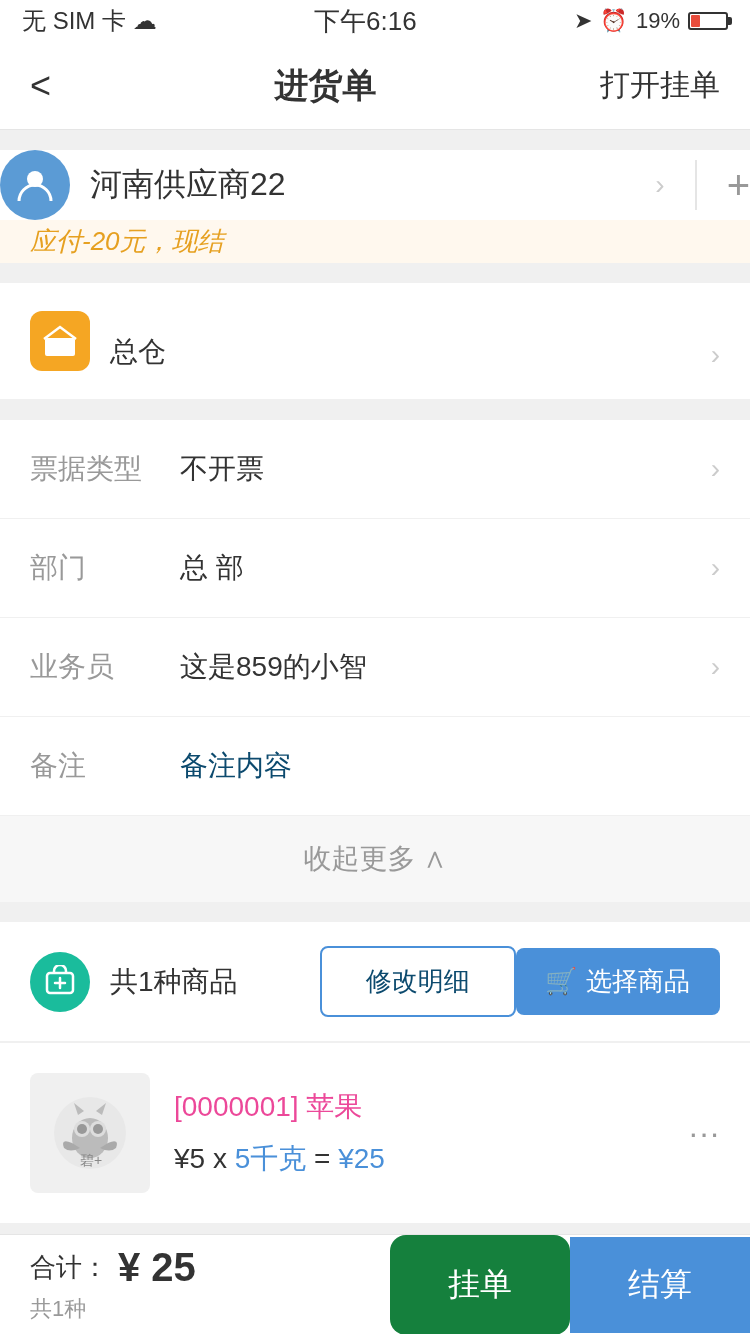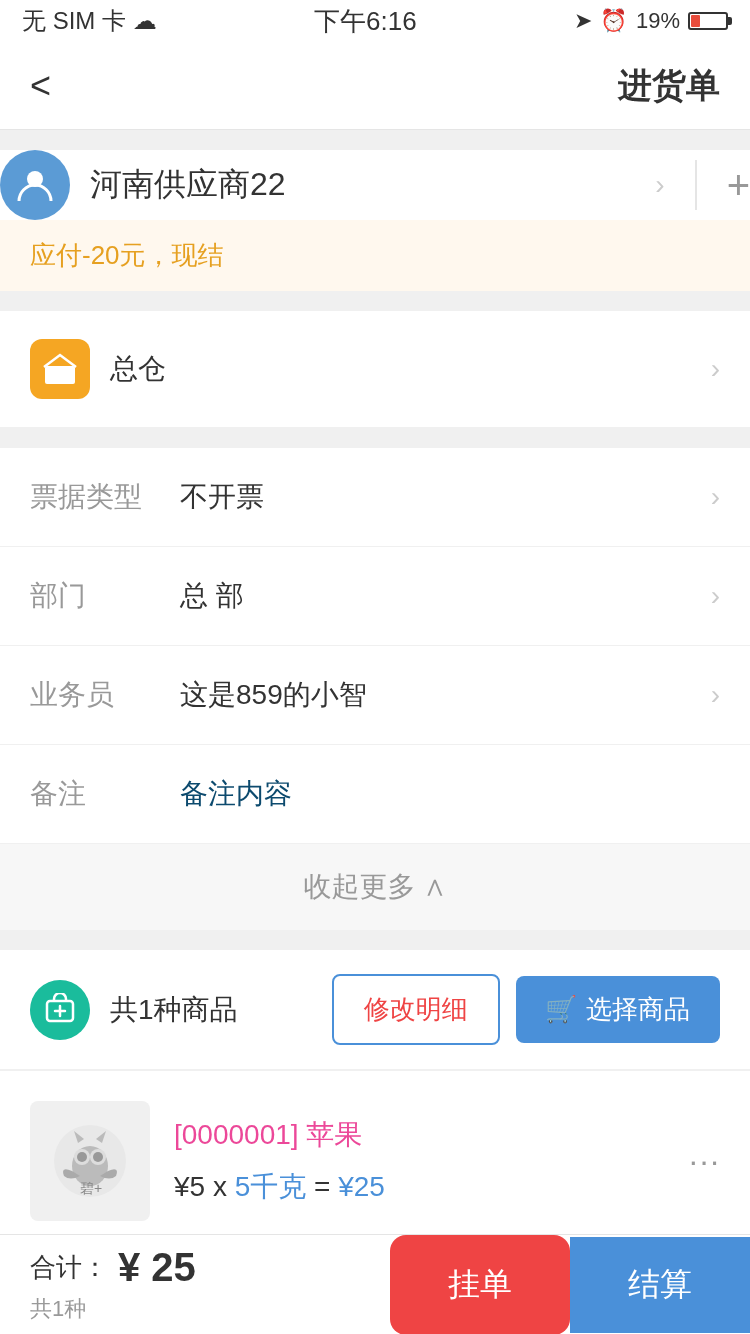--- a/index.html
+++ b/index.html
@@ -125,23 +125,24 @@
     }
     .add-btn {
       font-size: 40px;
       color: #999;
       cursor: pointer;
     }
 
     
     .alert-bar {
       background: #fff8ee;
-      padding: 18px 30px;
+      padding: 4px 30px;
       font-size: 26px;
       color: #e6a020;
+      font-style: italic;
     }
 
     
     .row-item {
       display: flex;
       align-items: center;
       background: #fff;
       padding: 30px;
       border-bottom: 1px solid #f0f0f0;
       cursor: pointer;
@@ -172,21 +173,21 @@
       color: #0c4a6e;
     }
     .row-arrow {
       font-size: 28px;
       color: #ccc;
     }
 
     
     .warehouse-row {
       display: flex;
-      align-items: center;
+      align-items: flex-end;
       background: #fff;
       padding: 28px 30px;
     }
 
     
     .collapse-row {
       background: #f7f7f7;
       text-align: center;
       padding: 24px;
       font-size: 28px;
@@ -213,26 +214,25 @@
       justify-content: center;
       margin-right: 20px;
     }
     .product-count-text {
       flex: 1;
       font-size: 28px;
       color: #333;
     }
     .btn-outline {
       border: 2px solid #4a90d9;
-      color: #ef4444;
-      background: #fff;
-      padding: 16px 30px;
+      color: #0c4a6e;
+      background: #fff;
+      padding: 16px 44px;
       border-radius: 8px;
       font-size: 26px;
-      margin-right: 16px;
       cursor: pointer;
     }
     .btn-primary {
       background: #4a90d9;
       color: #fff;
       border: none;
       padding: 16px 30px;
       border-radius: 8px;
       font-size: 26px;
       display: flex;
@@ -309,21 +309,21 @@
       color: #333;
     }
     .footer-total-count {
       font-size: 22px;
       color: #999;
       margin-top: 4px;
     }
     .footer-btn-hang {
       width: 180px;
       height: 100px;
-      background: #ef4444;
+      background: #15803d;
       display: flex;
       align-items: center;
       justify-content: center;
       font-size: 32px;
       color: #fff;
       cursor: pointer;
       border-radius: 16px;
     }
     .footer-btn-pay {
       width: 180px;
@@ -351,20 +351,21 @@
     <span>19%</span>
     <div class="battery-icon">
       <div class="battery-fill"></div>
     </div>
   </div>
 </div>
 
 <div class="nav-bar">
   <span class="nav-back">&lt;</span>
   <span class="nav-title">进货单</span>
+  <span class="nav-action">打开挂单</span>
 </div>
 
 <div class="section">
   <div class="supplier-row">
     <div class="supplier-avatar">
       <svg viewBox="0 0 40 40" fill="none">
         <circle cx="20" cy="14" r="8" fill="white"></circle>
         <path d="M4 36c0-8.837 7.163-16 16-16s16 7.163 16 16" stroke="white" stroke-width="3" fill="none"></path>
       </svg>
     </div>

